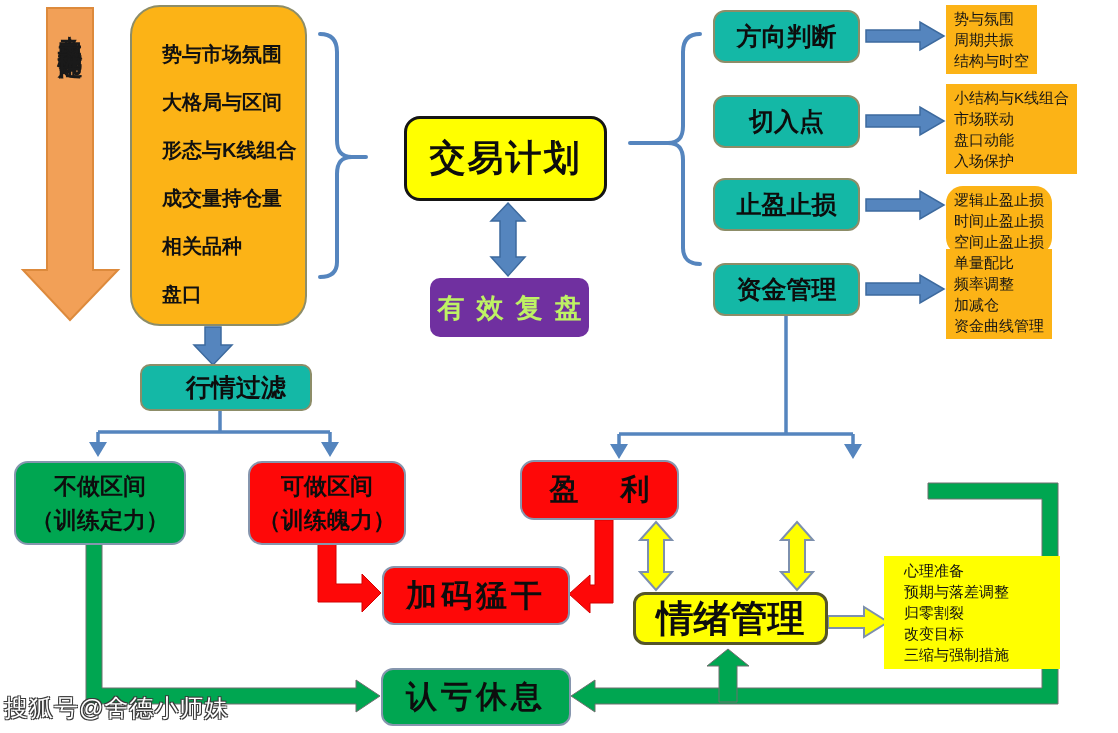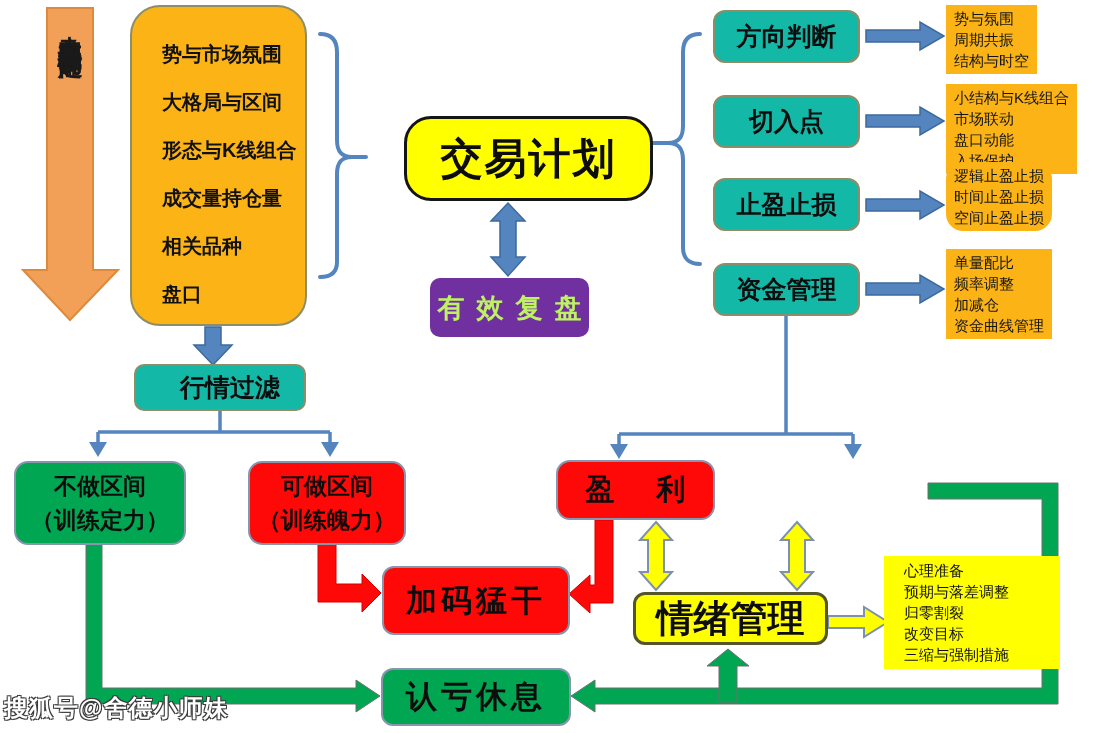--- a/index.html
+++ b/index.html
@@ -22,44 +22,44 @@
     font-size:24px;font-weight:600;letter-spacing:2px;color:#1a1a1a;
   }
   
   .market-list{
     position:absolute;z-index:2;left:130px;top:5px;width:177px;height:321px;
     background:#FCB316;border:2px solid #8D8D68;border-radius:30px;
     box-sizing:border-box;padding:23px 0 8px 30px;font-size:20px;font-weight:bold;
   }
   .mk-item{height:48px;line-height:48px;white-space:nowrap;}
   
-  .plan-box{left:404px;top:116px;width:249px;height:85px;background:#FFFF00;
-    border:3px solid #151515;border-radius:27px;font-size:42px;letter-spacing:2px;}
+  .plan-box{left:404px;top:116px;width:203px;height:85px;background:#FFFF00;
+    border:3px solid #151515;border-radius:16px;font-size:36px;letter-spacing:2px;}
   .review-box{left:430px;top:278px;width:159px;height:59px;background:#7030A0;
     border-radius:10px;color:#bef264;font-size:27px;}
   .ls12{letter-spacing:12px;margin-right:-12px;}
   .ls42{letter-spacing:42px;margin-right:-42px;}
   
   .comp{left:713px;width:147px;height:53px;font-size:25px;border-radius:12px;}
   .detail{
     position:absolute;z-index:2;background:#FCB316;padding:3px 8px;
     font-size:15px;line-height:21px;font-weight:500;color:#151515;white-space:nowrap;
   }
-  .filter-box{left:134px;top:364px;width:172px;height:47px;font-size:25px;border-radius:10px;padding-left:20px;}
+  .filter-box{left:140px;top:364px;width:172px;height:47px;font-size:25px;border-radius:10px;padding-left:20px;}
   .two-line{flex-direction:column;font-size:23px;line-height:34px;border-radius:14px;}
   .outcome{width:159px;height:60px;font-size:29px;border-radius:14px;}
   .action{font-size:31px;letter-spacing:4px;border-radius:12px;}
   .emotion-box{left:633px;top:592px;width:195px;height:53px;background:#FFFF00;
     border:3px solid #55552a;border-radius:12px;font-size:37px;}
   .emotion-details{
     position:absolute;z-index:2;left:884px;top:556px;width:136px;background:#FFFF00;
     padding:4px 20px;font-size:15px;line-height:21px;font-weight:500;white-space:nowrap;
   }
   .watermark{
-    position:absolute;z-index:5;left:4px;top:692px;font-size:24px;font-weight:700;color:#ffffff;
+    position:absolute;z-index:5;left:4px;top:692px;font-size:24px;font-weight:400;color:#ffffff;
     text-shadow:-1px -1px 0 #3a3a3a,1px -1px 0 #3a3a3a,-1px 1px 0 #3a3a3a,1px 1px 0 #3a3a3a;
     letter-spacing:1px;
   }
 </style>
 </head>
 <body>
 
 <div class="stage">
 
   <svg class="layer" width="1118" height="733" viewBox="0 0 1118 733">
@@ -128,21 +128,21 @@
     <div>势与氛围</div>
     <div>周期共振</div>
     <div>结构与时空</div>
   </div>
   <div class="detail" style="left:946px;top:84px;">
     <div>小结构与K线组合</div>
     <div>市场联动</div>
     <div>盘口动能</div>
     <div>入场保护</div>
   </div>
-  <div class="detail" style="left:946px;top:162px;border-radius:17px;">
+  <div class="detail" style="left:946px;top:186px;border-radius:17px;">
     <div>逻辑止盈止损</div>
     <div>时间止盈止损</div>
     <div>空间止盈止损</div>
   </div>
   <div class="detail" style="left:946px;top:249px;">
     <div>单量配比</div>
     <div>频率调整</div>
     <div>加减仓</div>
     <div>资金曲线管理</div>
   </div>
@@ -151,25 +151,25 @@
 
   <div class="box greenbox two-line" style="left:14px;top:461px;width:172px;height:84px;">
     <div>不做区间</div>
     <div>（训练定力）</div>
   </div>
   <div class="box redbox two-line" style="left:248px;top:461px;width:158px;height:84px;">
     <div>可做区间</div>
     <div>（训练魄力）</div>
   </div>
 
-  <div class="box redbox outcome" style="left:556px;top:460px;">
+  <div class="box redbox outcome" style="left:520px;top:460px;">
     <span class="ls42">盈利</span>
   </div>
 
-  <div class="box redbox action" style="left:382px;top:566px;width:188px;height:69px;">加码猛干</div>
+  <div class="box redbox action" style="left:382px;top:566px;width:188px;height:59px;">加码猛干</div>
   <div class="box emotion-box">情绪管理</div>
   <div class="box greenbox action" style="left:381px;top:668px;width:190px;height:58px;">认亏休息</div>
 
   <div class="emotion-details">
     <div>心理准备</div>
     <div>预期与落差调整</div>
     <div>归零割裂</div>
     <div>改变目标</div>
     <div>三缩与强制措施</div>
   </div>

